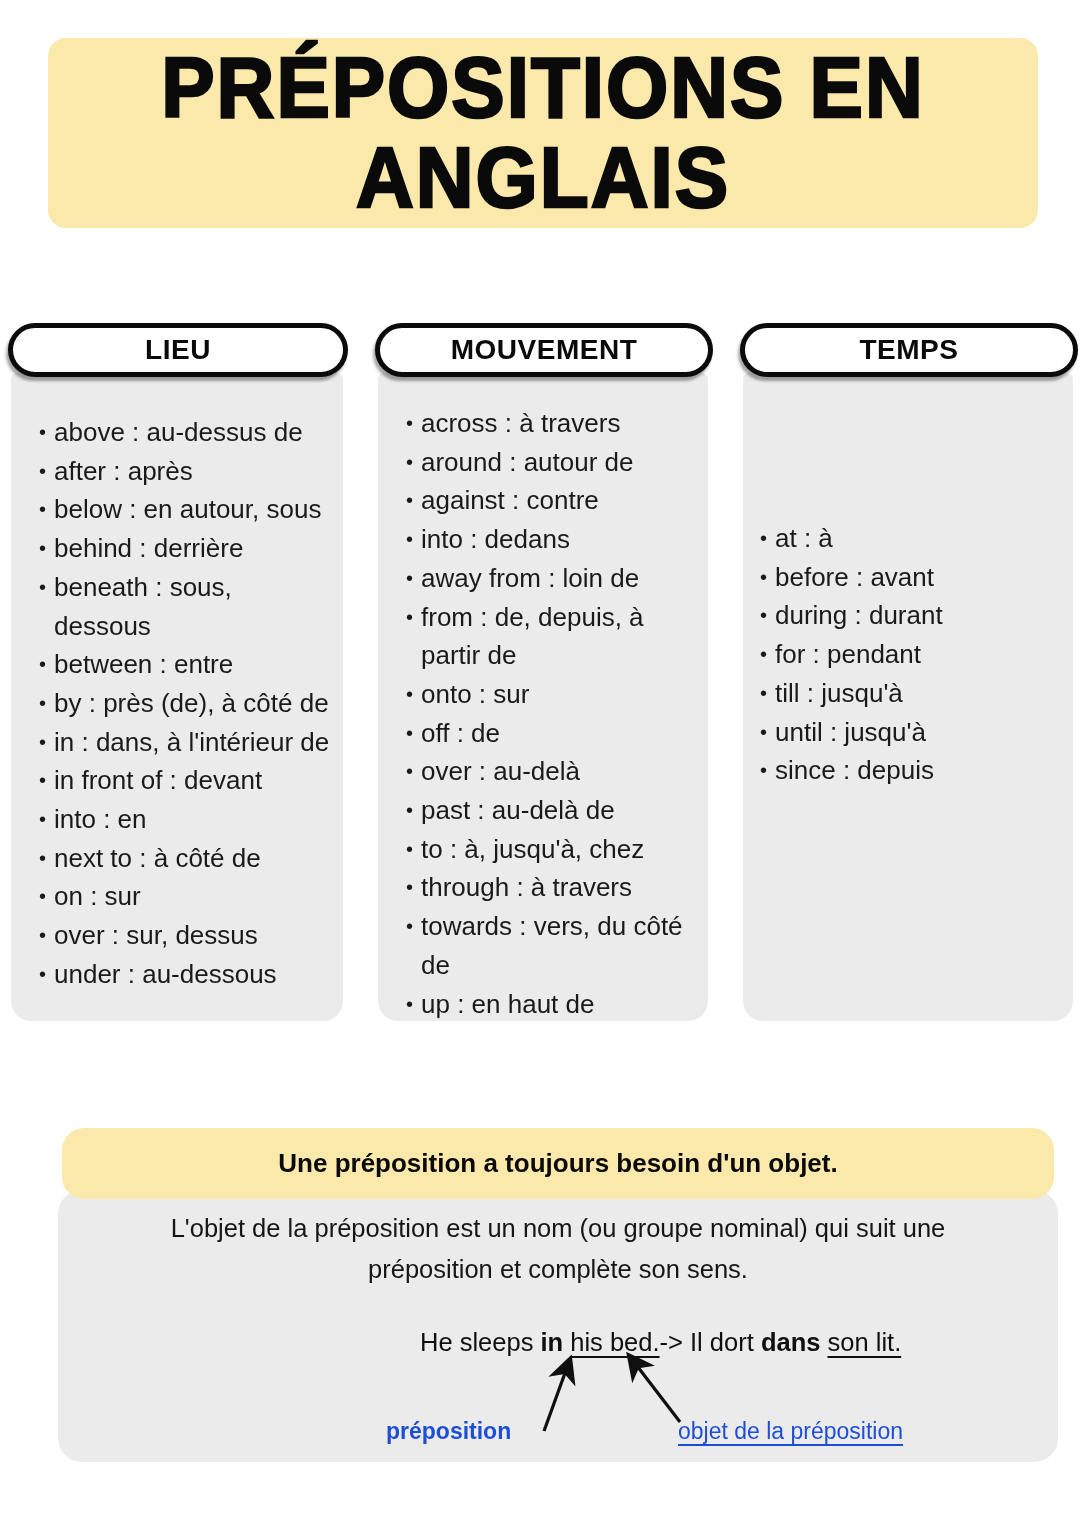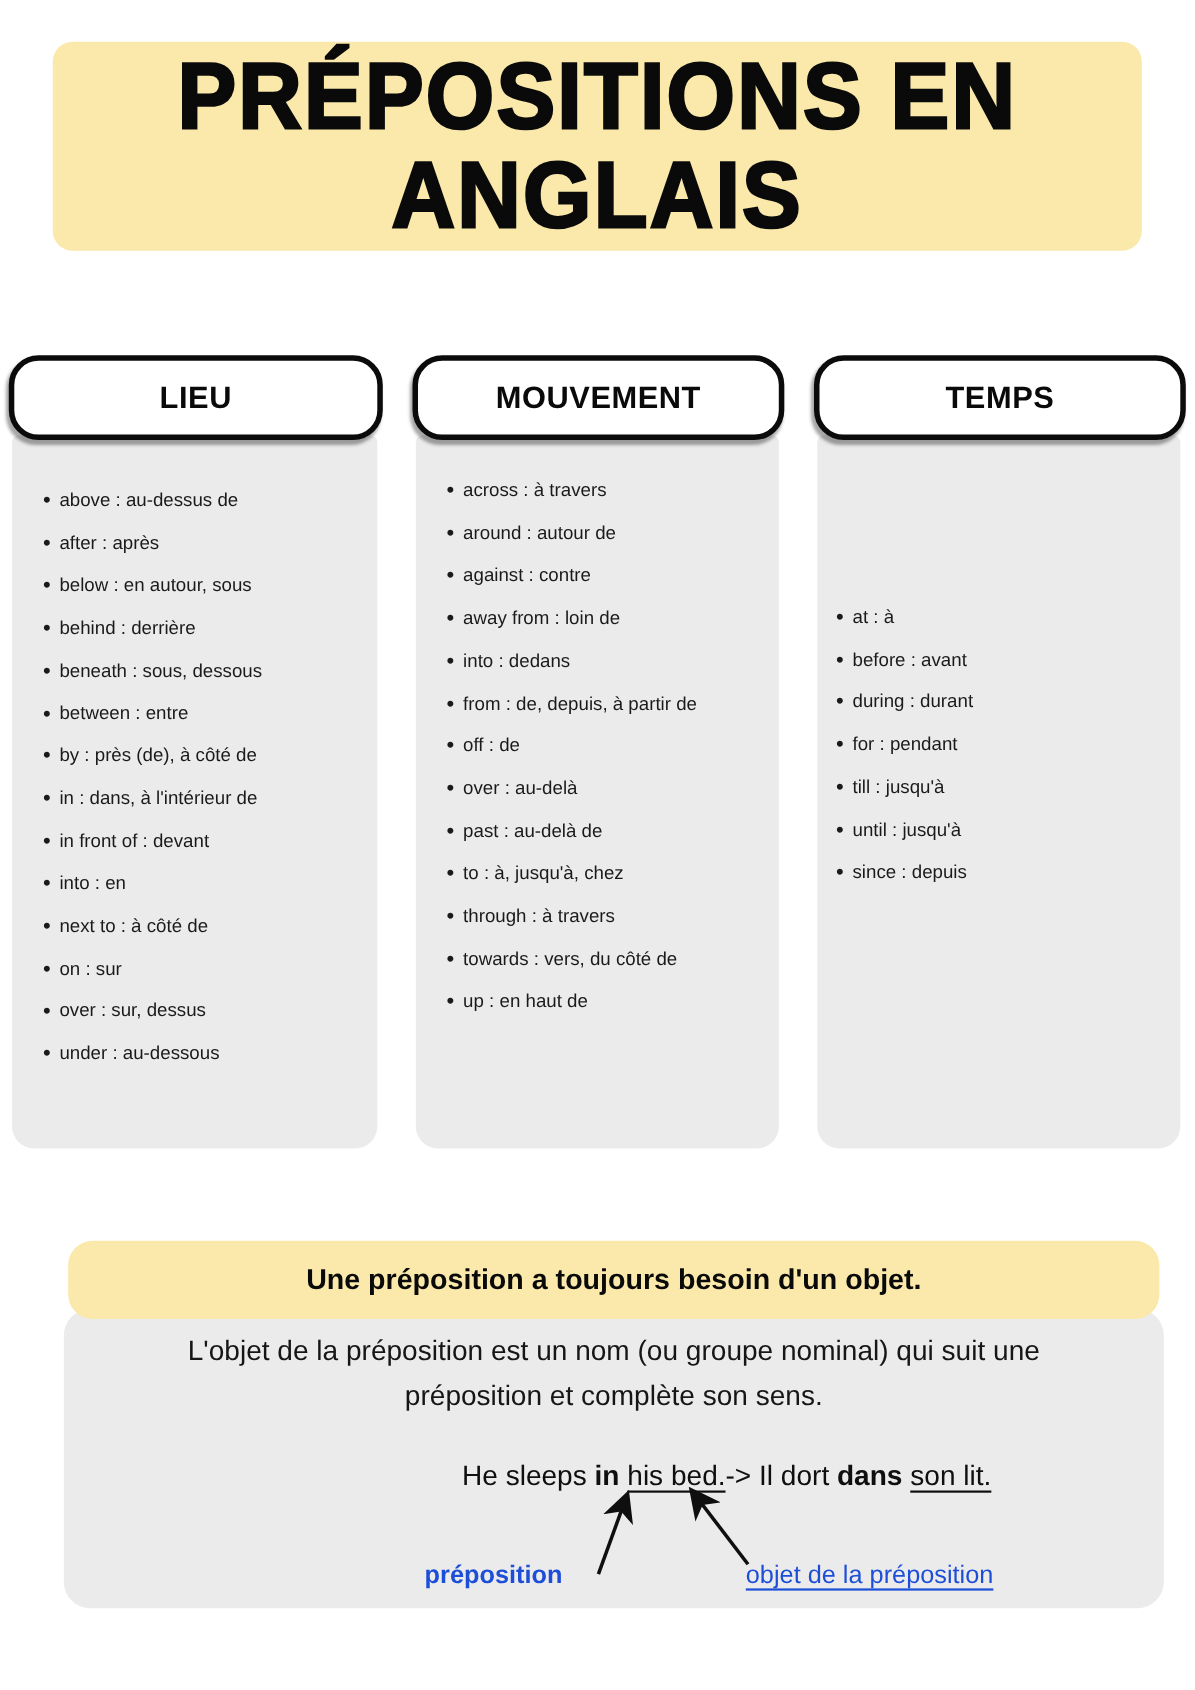--- a/index.html
+++ b/index.html
@@ -29,21 +29,21 @@
     transform:scaleY(1.06);
     white-space:nowrap;
   }
   
   .col{position:absolute;top:323px;}
   .col-1{left:8px;width:340px;}
   .col-2{left:375px;width:338px;}
   .col-3{left:740px;width:338px;}
   .col-header{
     position:relative;z-index:2;
-    height:77px;background:#ffffff;
+    height:54px;background:#ffffff;
     border:5px solid var(--border);border-radius:27px;
     display:flex;align-items:center;justify-content:center;
     box-shadow:-2px 4px 3px rgba(0,0,0,0.35);
   }
   .col-header span{
     font-size:28px;font-weight:bold;letter-spacing:0.5px;color:#0a0a0a;
   }
   .col-panel{
     position:relative;z-index:1;
     margin:-4px 5px 0 3px;height:648px;
@@ -53,21 +53,21 @@
   ul.plist{
     list-style:none;
     padding:0 8px 0 43px;
   }
   .col-3 ul.plist{padding-left:32px;}
   .pad-1{padding-top:40px !important;padding-left:43px;}
   .pad-2{padding-top:31px !important;}
   .pad-3{padding-top:146px !important;}
   ul.plist li{
     position:relative;
-    font-size:17px;line-height:38.7px;color:#1a1a1a;
+    font-size:26px;line-height:38.7px;color:#1a1a1a;
   }
   ul.plist li::before{
     content:"\2022";
     position:absolute;left:-15px;top:0;
     font-size:20px;color:#1a1a1a;
   }
   
   .note{position:absolute;left:58px;top:1128px;width:1000px;height:334px;}
   .note-header{
     position:absolute;left:4px;right:4px;top:0;height:71px;z-index:2;
@@ -134,23 +134,24 @@
 
   <section class="col col-2">
     <div class="col-header">
       <span>MOUVEMENT</span>
     </div>
     <div class="col-panel">
       <ul class="plist pad-2">
           <li>across : à travers</li>
           <li>around : autour de</li>
           <li>against : contre</li>
+          <li>into : dedans</li>
           <li>away from : loin de</li>
-          <li>into : dedans</li>
           <li>from : de, depuis, à partir de</li>
+          <li>onto : sur</li>
           <li>off : de</li>
           <li>over : au-delà</li>
           <li>past : au-delà de</li>
           <li>to : à, jusqu'à, chez</li>
           <li>through : à travers</li>
           <li>towards : vers, du côté de</li>
           <li>up : en haut de</li>
         </ul>
     </div>
   </section>

